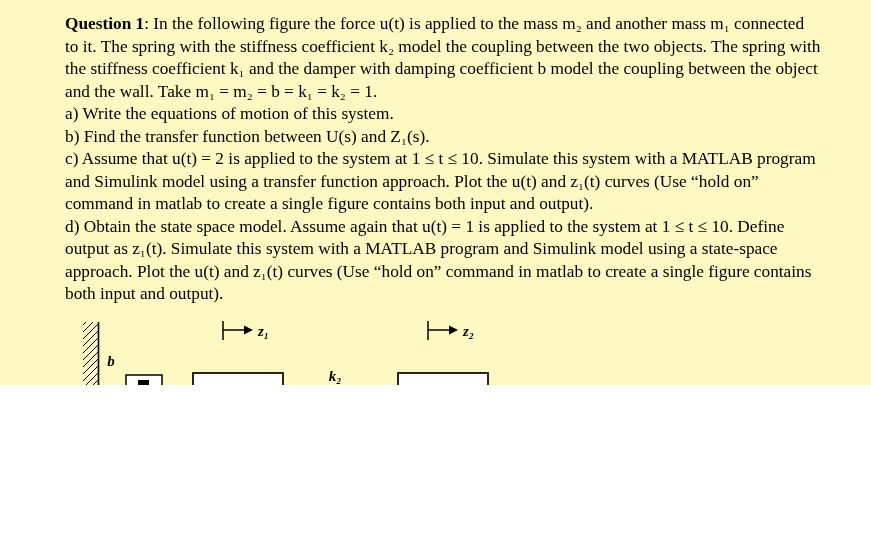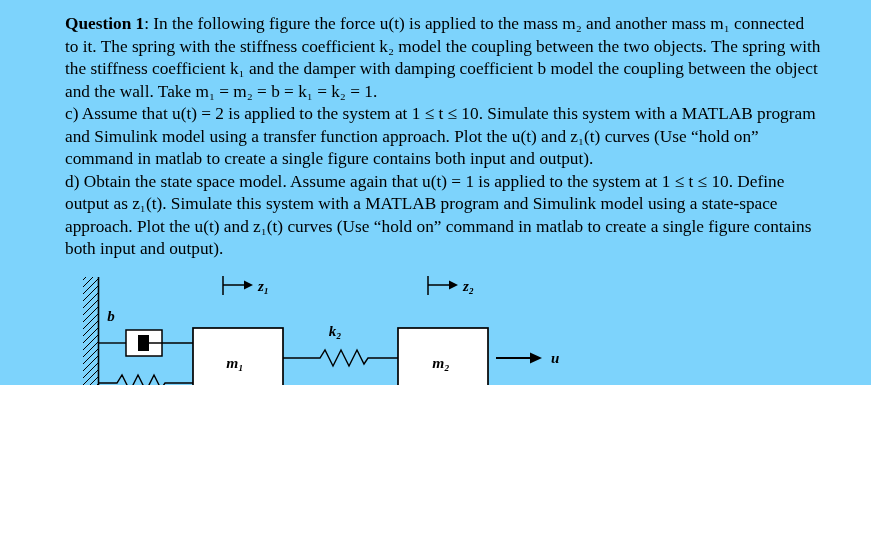--- a/index.html
+++ b/index.html
@@ -4,21 +4,21 @@
 <style>
   * { margin: 0; padding: 0; box-sizing: border-box; }
   html, body { background: #ffffff; }
   body {
     font-family: "Liberation Serif", "DejaVu Serif", serif;
     color: #000;
   }
   .page {
     width: 871px;
     height: 385px;
-    background: #7dd3fc;
+    background: #fef9c3;
     padding: 13px 50px 0 65px;
     overflow: hidden;
   }
   .text-block { width: 100%; }
   .para {
     font-size: 17.3px;
     line-height: 22.5px;
     text-align: left;
   }
   .qlabel { font-weight: bold; }
@@ -42,20 +42,22 @@
     font-size: 15.5px;
   }
 </style>
 </head>
 <body>
 
 <div class="page">
 
   <div class="text-block">
     <p class="para"><span class="qlabel">Question 1</span><span>: In the following figure the force u(t) is applied to the mass m₂ and another mass m₁ connected to it. The spring with the stiffness coefficient k₂ model the coupling between the two objects. The spring with the stiffness coefficient k₁ and the damper with damping coefficient b model the coupling between the object and the wall. Take m₁ = m₂ = b = k₁ = k₂ = 1.</span></p>
+    <p class="para">a) Write the equations of motion of this system.</p>
+    <p class="para">b) Find the transfer function between U(s) and Z₁(s).</p>
     <p class="para">c) Assume that u(t) = 2 is applied to the system at 1 ≤ t ≤ 10. Simulate this system with a MATLAB program and Simulink model using a transfer function approach. Plot the u(t) and z₁(t) curves (Use “hold on” command in matlab to create a single figure contains both input and output).</p>
     <p class="para">d) Obtain the state space model. Assume again that u(t) = 1 is applied to the system at 1 ≤ t ≤ 10. Define output as z₁(t). Simulate this system with a MATLAB program and Simulink model using a state-space approach. Plot the u(t) and z₁(t) curves (Use “hold on” command in matlab to create a single figure contains both input and output).</p>
   </div>
 
   <svg class="figure" width="500" height="166" viewBox="0 0 500 166" xmlns="http://www.w3.org/2000/svg">
     <defs>
       <pattern id="hatch" patternUnits="userSpaceOnUse" width="7" height="7">
         <line x1="0" y1="7" x2="7" y2="0" stroke="#000" stroke-width="1"></line>
       </pattern>
     </defs>

